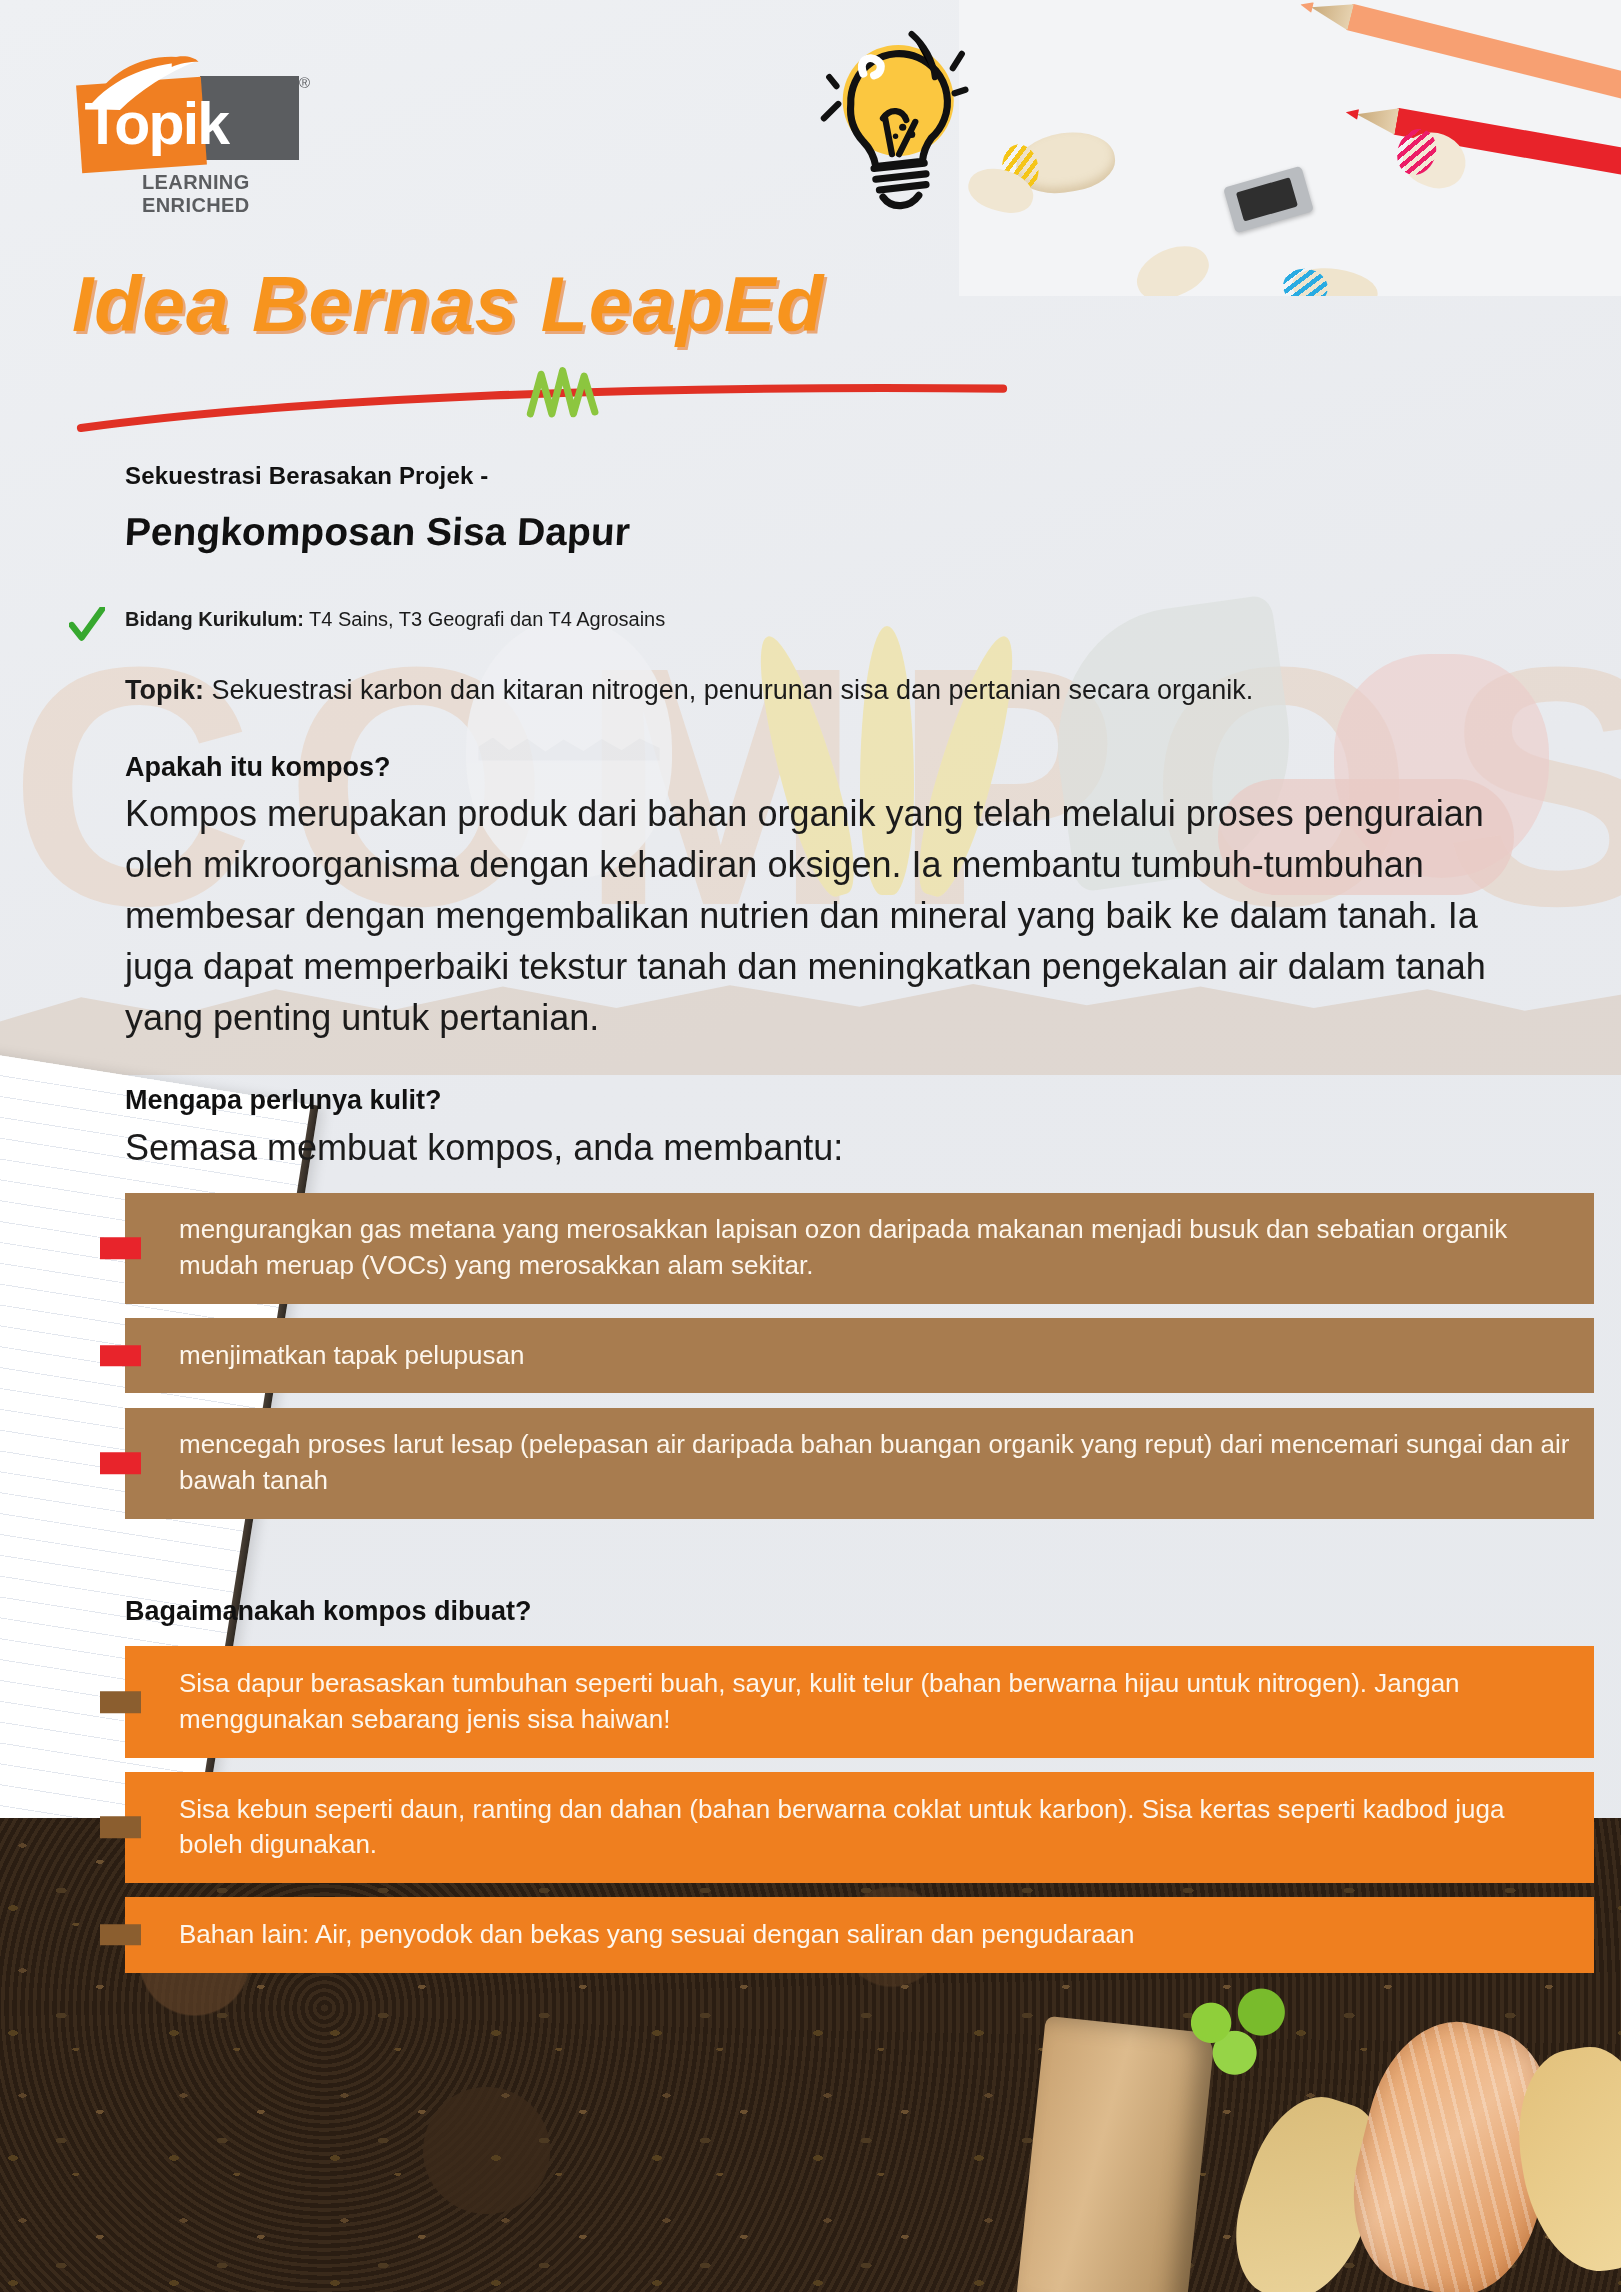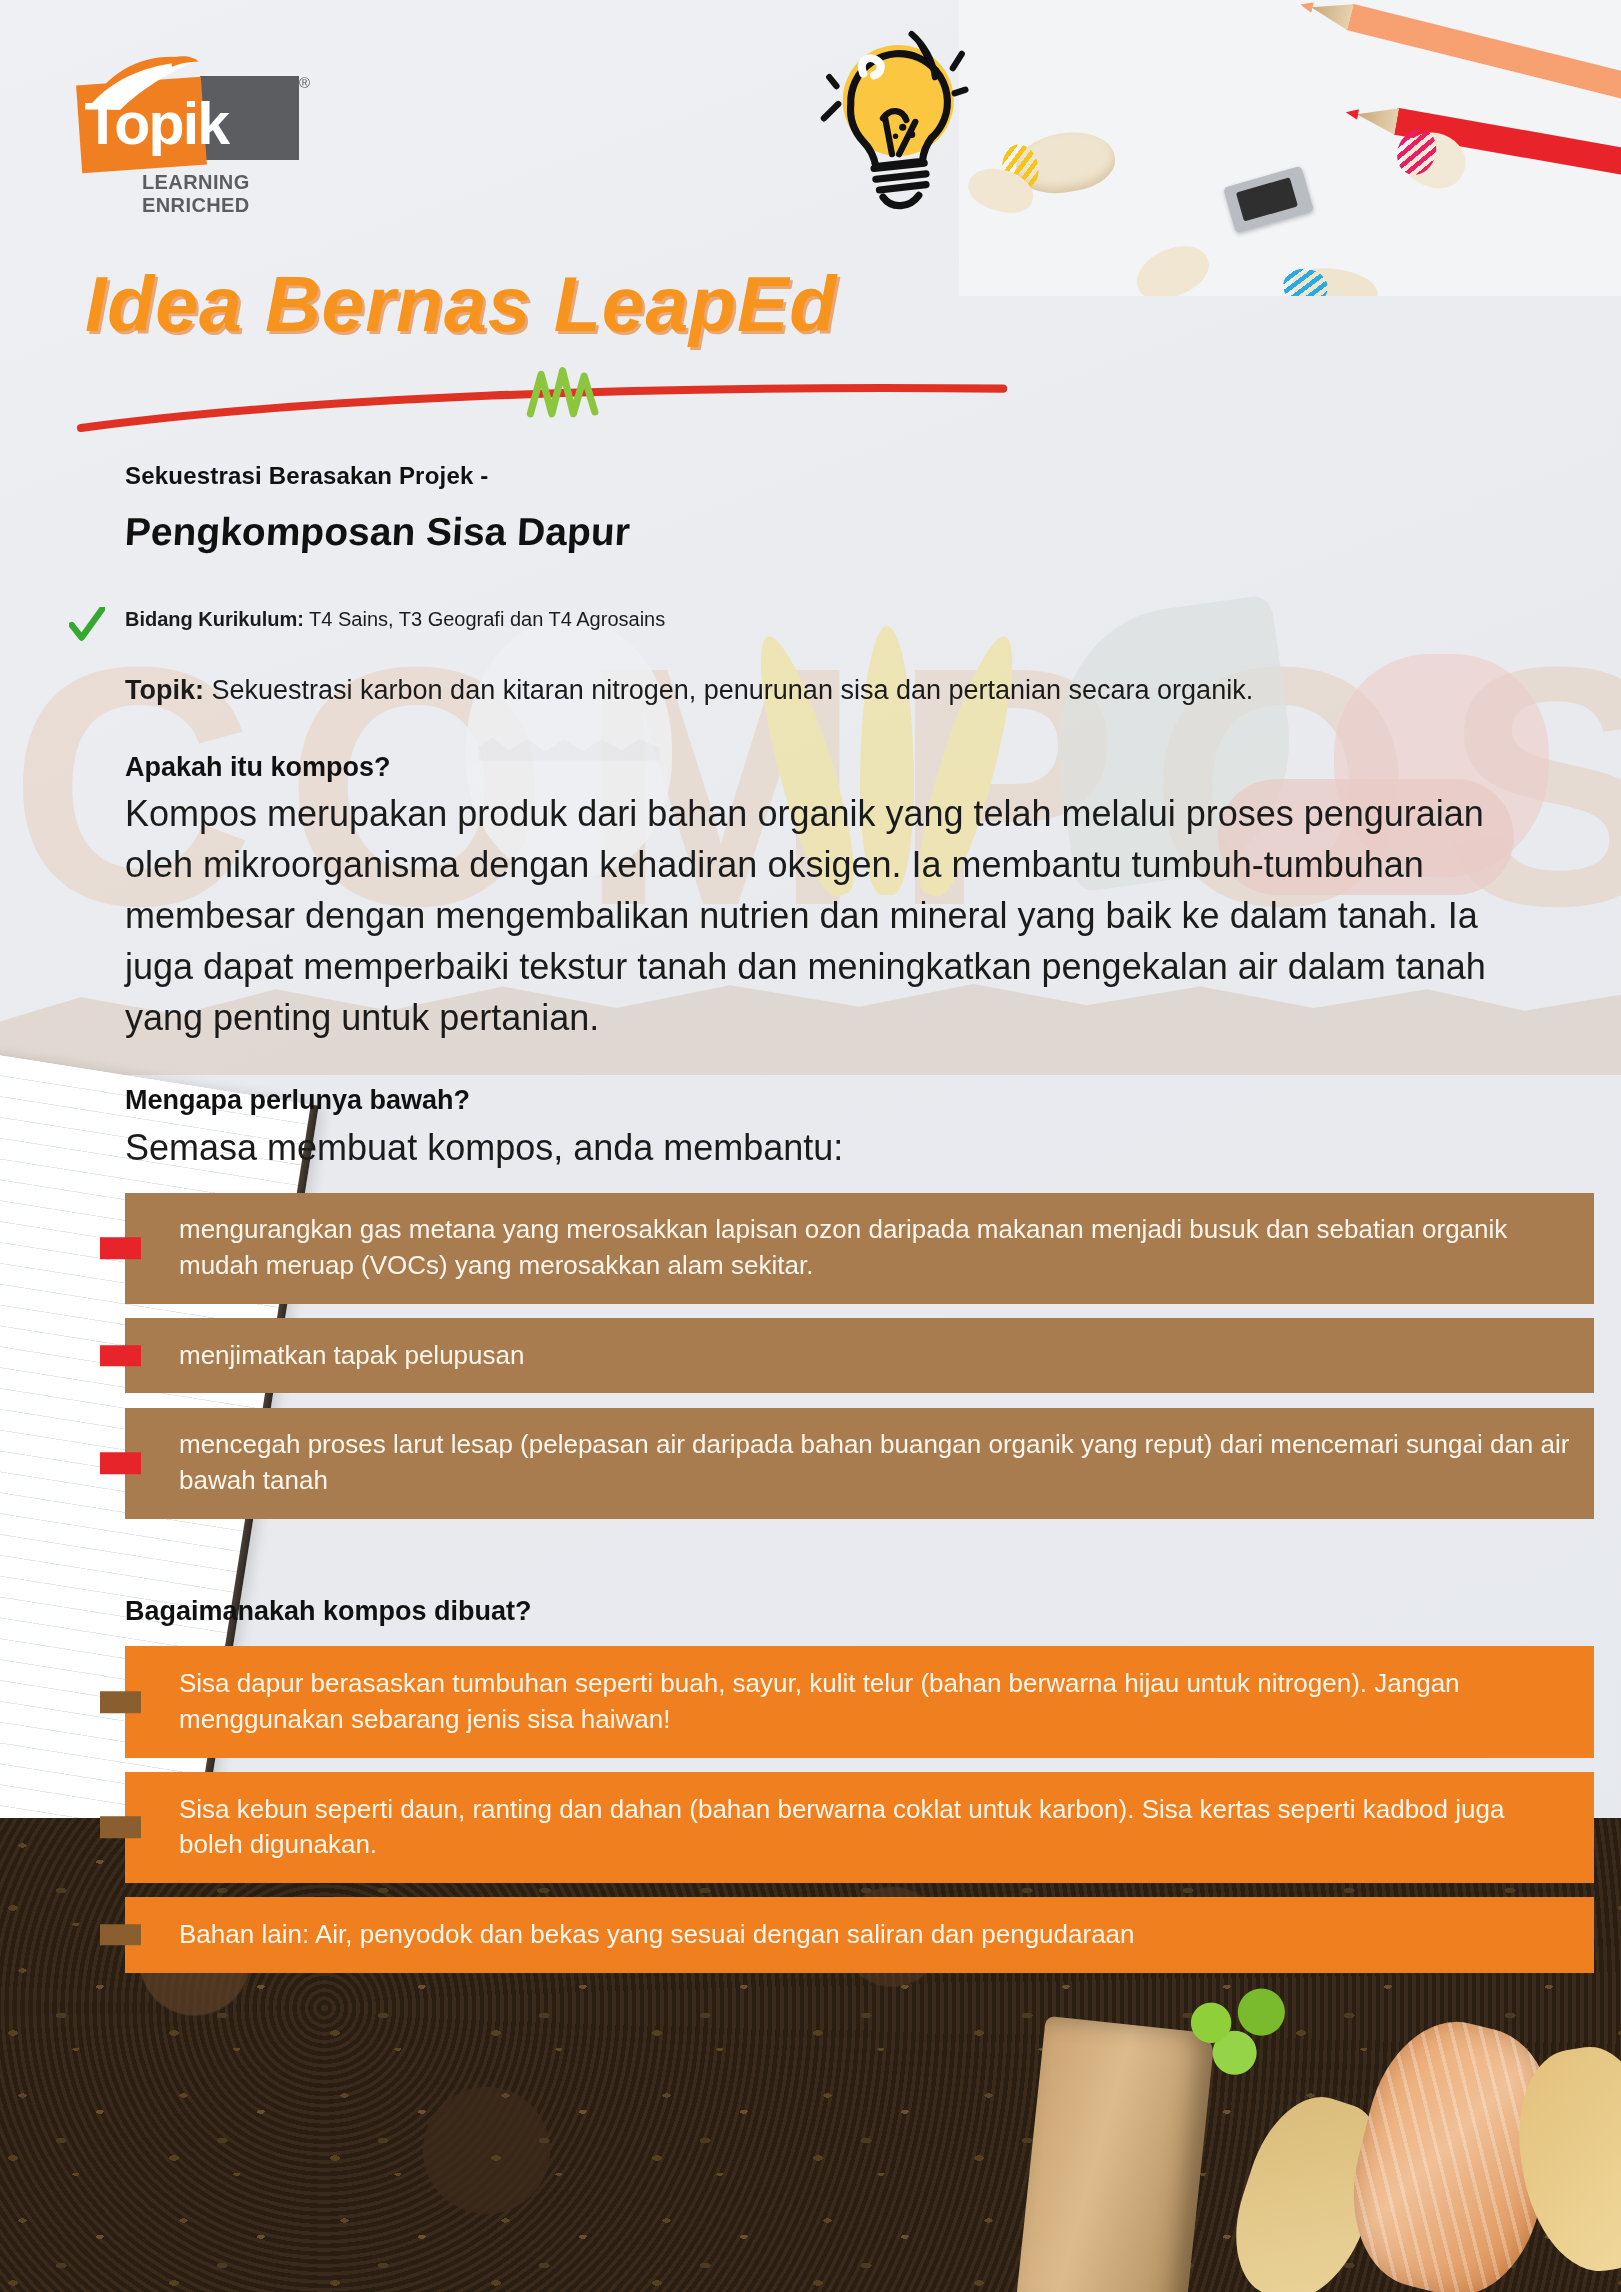--- a/index.html
+++ b/index.html
@@ -123,21 +123,21 @@
     background:#5b5d60; }
   .logo .wordmark { position:absolute; left:5.4px; top:30px; width:222px; height:77px;
     color:#fff; font-size:59px; font-weight:bold; letter-spacing:-1.8px; line-height:77px;
     font-family:"Liberation Sans",sans-serif; }
   .logo .swoosh { position:absolute; left:7.2px; top:0px; width:134px; height:56px; }
   .logo .reg { position:absolute; left:220px; top:18px; color:#5b5d60; font-size:15px; }
   .logo .tagline { position:absolute; left:63px; top:115px; font-size:20px; font-weight:bold;
     color:#5b5d60; letter-spacing:0.4px; font-family:"Liberation Sans",sans-serif; }
 
   
-  .brandtitle { position:absolute; left:85px; top:260px; font-size:77px; color:#f7941e;
+  .brandtitle { position:absolute; left:72px; top:260px; font-size:77px; color:#f7941e;
     font-weight:bold; font-style:italic; letter-spacing:0.9px; font-family:"Liberation Sans",sans-serif;
     text-shadow:2.7px 2.7px 0 rgba(231,110,20,.55); }
   .underline-svg { position:absolute; left:72px; top:358px; width:949px; height:81px; }
 
   
   .content { position:absolute; left:125px; top:462px; width:1469px; }
   .eyebrow { font-size:24px; font-weight:bold; color:#111; letter-spacing:0.2px; }
   .lessontitle { margin-top:19.7px; font-size:39px; color:#111; font-weight:bold;
     font-family:"Liberation Sans",sans-serif; letter-spacing:0px; transform:skewX(-3deg); }
 
@@ -272,21 +272,21 @@
     <div class="topik">
       <b>Topik:</b><span> Sekuestrasi karbon dan kitaran nitrogen, penurunan sisa dan pertanian secara organik.</span>
     </div>
 
     <div class="sec">
       <h3>Apakah itu kompos?</h3>
       <p>Kompos merupakan produk dari bahan organik yang telah melalui proses penguraian oleh mikroorganisma dengan kehadiran oksigen. Ia membantu tumbuh-tumbuhan membesar dengan mengembalikan nutrien dan mineral yang baik ke dalam tanah. Ia juga dapat memperbaiki tekstur tanah dan meningkatkan pengekalan air dalam tanah yang penting untuk pertanian.</p>
     </div>
 
     <div class="sec">
-      <h3>Mengapa perlunya bawah?</h3>
+      <h3>Mengapa perlunya kulit?</h3>
       <p>Semasa membuat kompos, anda membantu:</p>
       <div class="bullets">
         <div class="bar brown">
           <span class="sq"></span>
           <span>mengurangkan gas metana yang merosakkan lapisan ozon daripada makanan menjadi busuk dan sebatian organik mudah meruap (VOCs) yang merosakkan alam sekitar.</span>
         </div>
         <div class="bar brown">
           <span class="sq"></span>
           <span>menjimatkan tapak pelupusan</span>
         </div>

